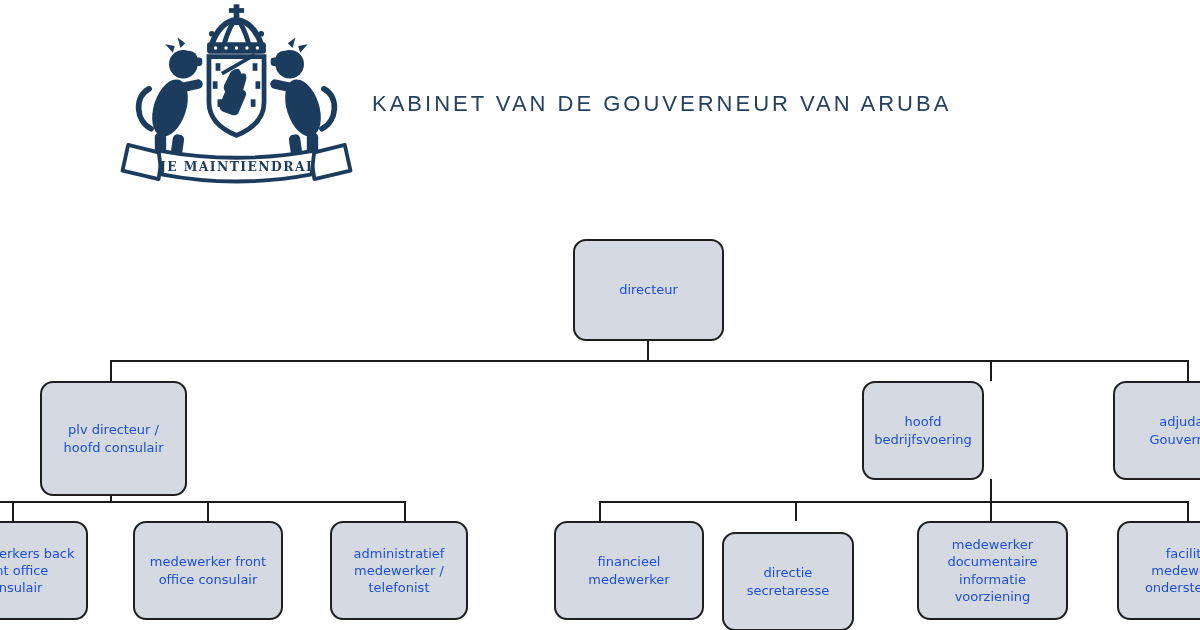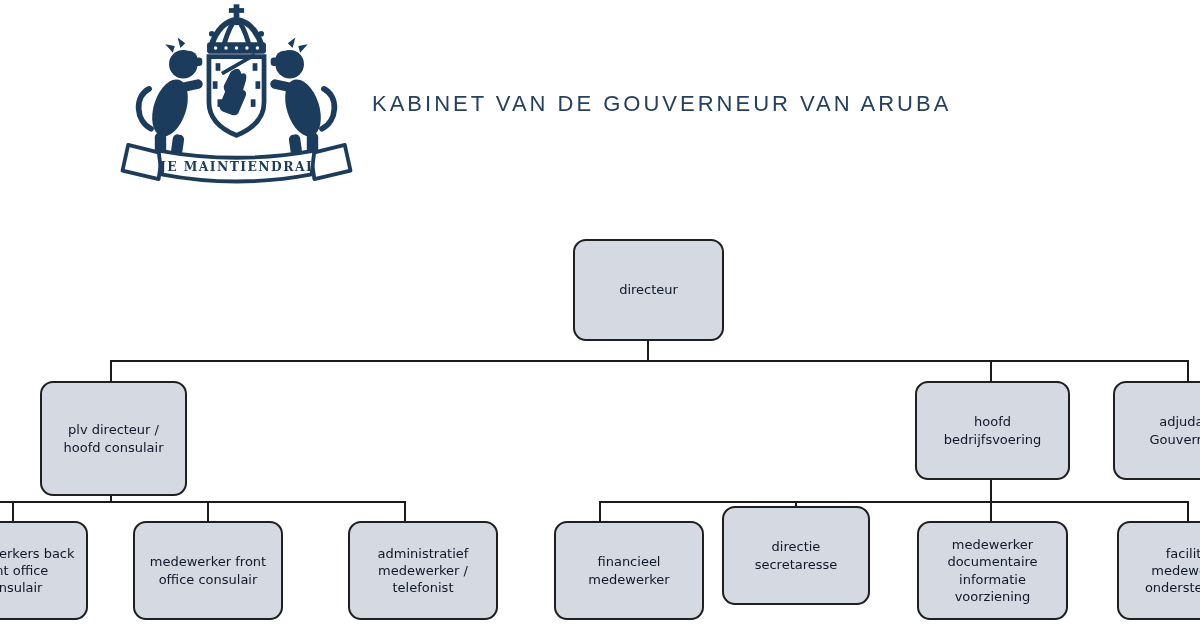--- a/index.html
+++ b/index.html
@@ -13,21 +13,21 @@
     position:absolute; left:372px; top:91px;
     font-family:"Liberation Sans", sans-serif;
     font-weight:normal; font-size:22px; letter-spacing:3px;
     color:#24425f; white-space:nowrap;
   }
   .node {
     position:absolute; box-sizing:border-box;
     background:#d5dae2; border:2px solid #1f1f1f; border-radius:13px;
     display:flex; align-items:center; justify-content:center;
     text-align:center; font-size:13px; line-height:1.32;
-    color:#0f172a; white-space:pre-line; padding:0;
+    color:#1d4ed8; white-space:pre-line; padding:0;
   }
   .ln { position:absolute; background:#1b1b1b; }
 </style>
 </head>
 <body>
 
 <div>
 
   <svg class="logo-svg" viewBox="0 0 260 194" aria-hidden="true">
     <g fill="#1c3c5e">
@@ -107,47 +107,47 @@
   <div class="ln" style="left:990px;top:503px;width:2px;height:18px"></div>
   <div class="ln" style="left:1187px;top:503px;width:2px;height:18px"></div>
 
   <div class="node" style="left:573px;top:239px;width:151px;height:102px">
     <span>directeur</span>
   </div>
   <div class="node" style="left:40px;top:381px;width:147px;height:115px">
     <span>plv directeur /
 hoofd consulair</span>
   </div>
-  <div class="node" style="left:915px;top:381px;width:155px;height:99px">
+  <div class="node" style="left:862px;top:381px;width:122px;height:99px">
     <span>hoofd
 bedrijfsvoering</span>
   </div>
   <div class="node" style="left:1113px;top:381px;width:150px;height:99px">
     <span>adjudant
 Gouverneur</span>
   </div>
   <div class="node" style="left:-62px;top:521px;width:150px;height:99px">
     <span>medewerkers back
 front office
 consulair</span>
   </div>
   <div class="node" style="left:133px;top:521px;width:150px;height:99px">
     <span>medewerker front
 office consulair</span>
   </div>
-  <div class="node" style="left:348px;top:521px;width:150px;height:99px">
+  <div class="node" style="left:330px;top:521px;width:138px;height:99px">
     <span>administratief
 medewerker /
 telefonist</span>
   </div>
   <div class="node" style="left:554px;top:521px;width:150px;height:99px">
     <span>financieel
 medewerker</span>
   </div>
-  <div class="node" style="left:722px;top:506px;width:148px;height:99px">
+  <div class="node" style="left:722px;top:532px;width:132px;height:99px">
     <span>directie
 secretaresse</span>
   </div>
   <div class="node" style="left:917px;top:521px;width:151px;height:99px">
     <span>medewerker
 documentaire
 informatie
 voorziening</span>
   </div>
   <div class="node" style="left:1117px;top:521px;width:150px;height:99px">

